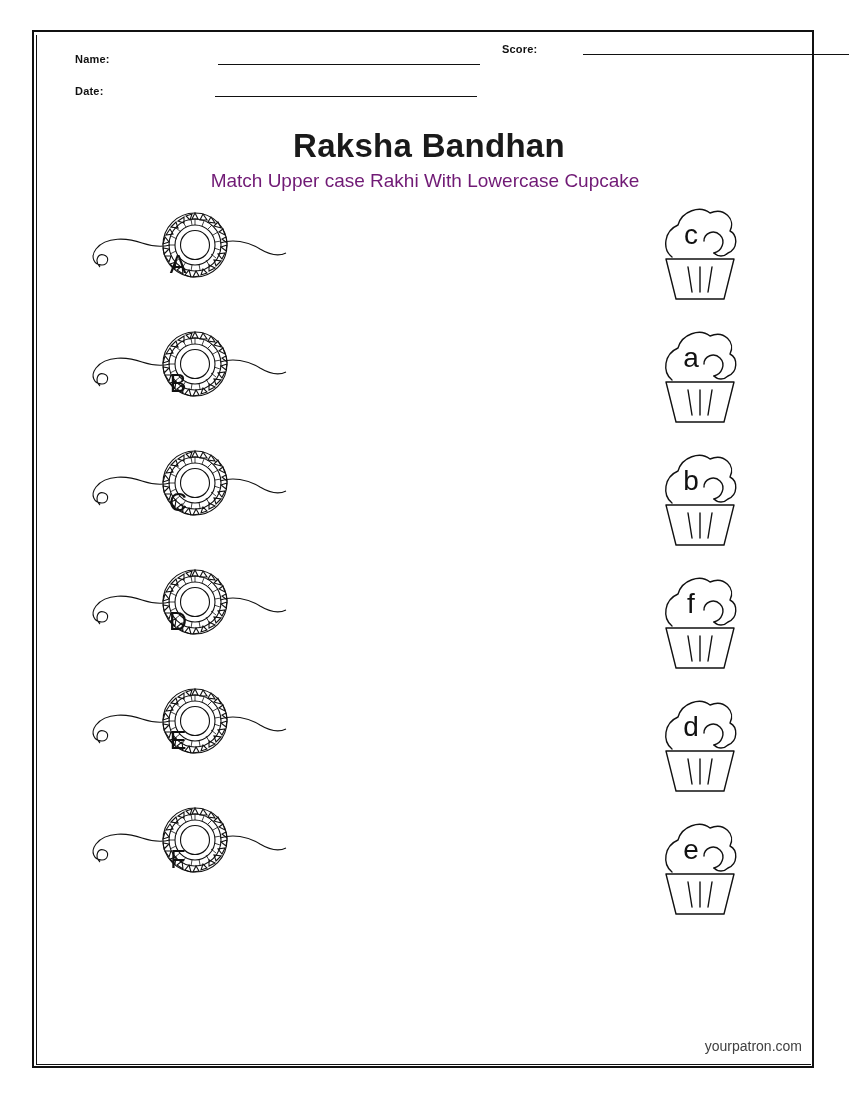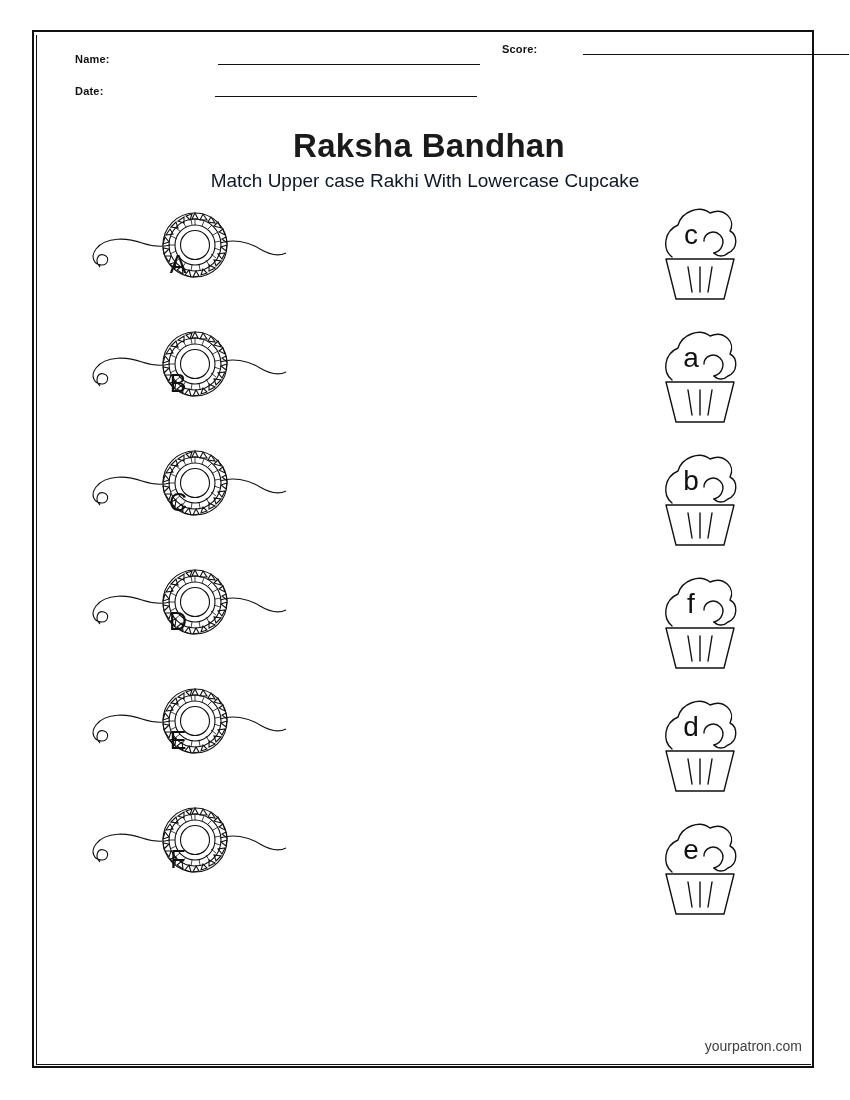--- a/index.html
+++ b/index.html
@@ -82,21 +82,21 @@
     letter-spacing: .3px;
   }
   .subtitle {
     position: absolute;
     left: 0;
     top: 170px;
     width: 850px;
     text-align: center;
     font-size: 19px;
     font-weight: normal;
-    color: #0f172a;
+    color: #701a75;
   }
 
   
   .left-col {
     position: absolute;
     left: 80px;
     top: 205px;
     width: 230px;
   }
   .right-col {

